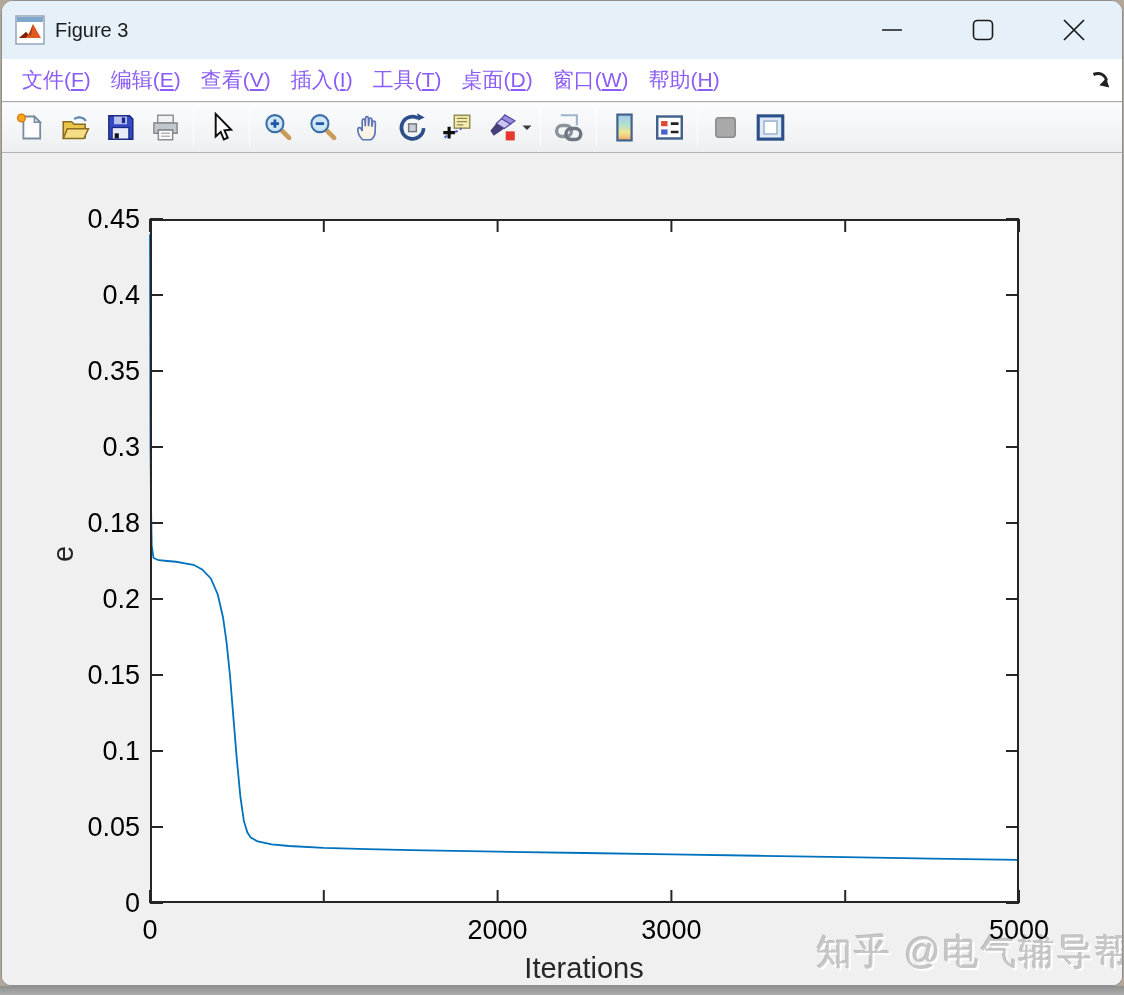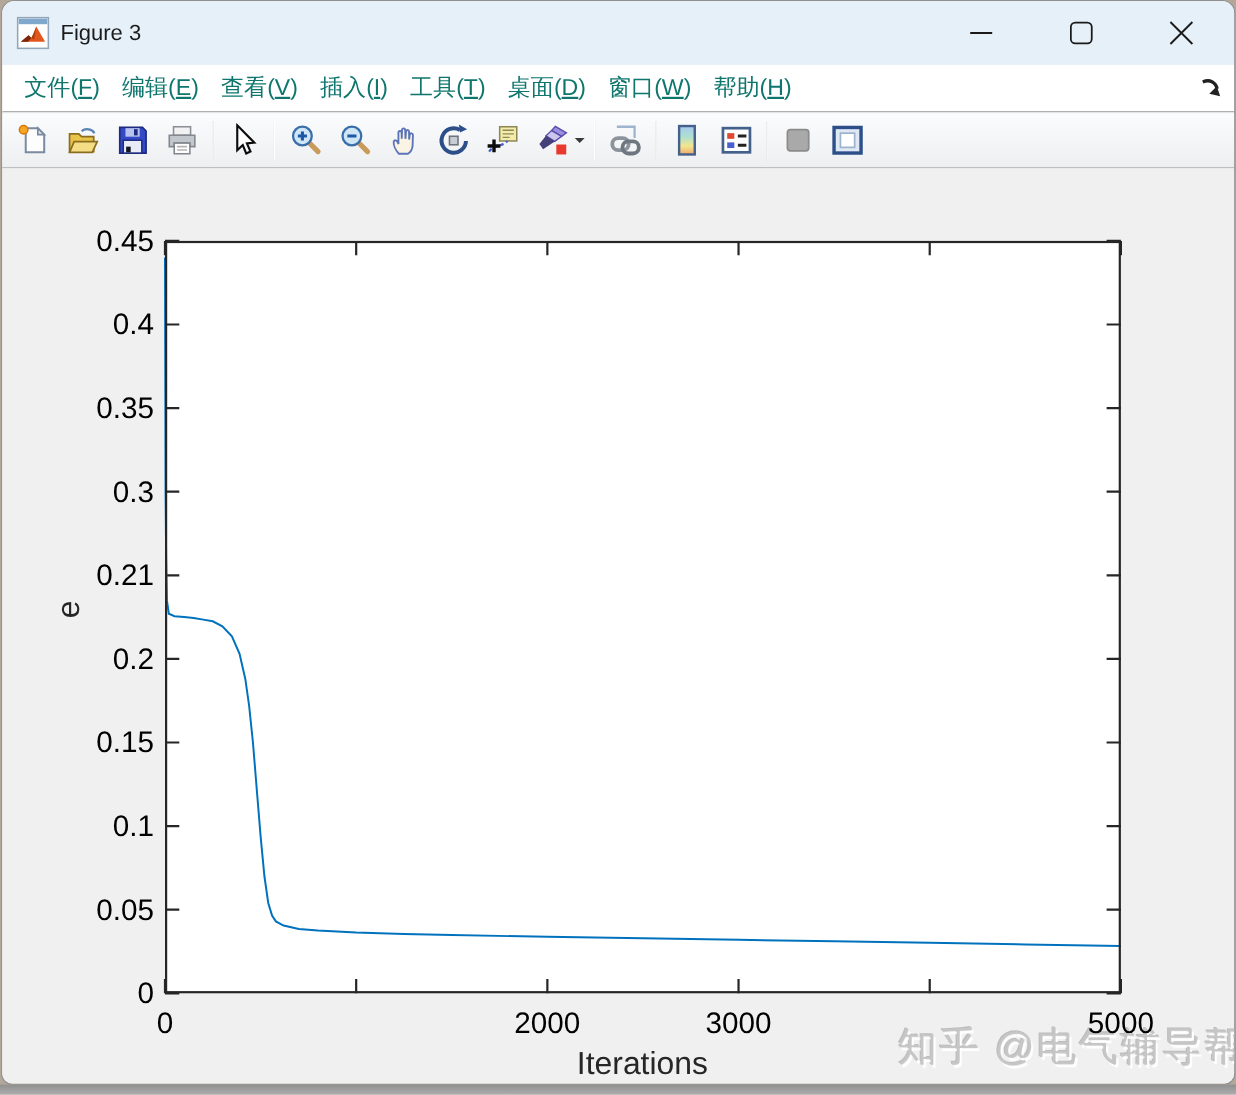--- a/index.html
+++ b/index.html
@@ -26,21 +26,21 @@
   #window-controls { margin-left:auto; display:flex; gap:31px; padding-right:18px; }
   .win-btn { width:60px; height:44px; display:flex; align-items:center; justify-content:center; background:transparent; border:none; cursor:default; }
   .win-btn svg { display:block; }
 
   
   #menubar {
     position:absolute; left:0; top:58px; width:100%; height:43px;
     background:#ffffff; border-bottom:1px solid #a8a8a8;
     display:flex; align-items:center; padding-left:10px;
   }
-  .menu-item { font-size:21px; color:#0f766e; padding:0 10px; line-height:42px; white-space:nowrap; }
+  .menu-item { font-size:21px; color:#8b5cf6; padding:0 10px; line-height:42px; white-space:nowrap; }
   .menu-item u { text-decoration:underline; text-underline-offset:2px; }
   #menu-dock-btn { position:absolute; right:8px; top:9px; width:26px; height:26px; border:none; background:transparent; }
 
   
   #toolbar {
     position:absolute; left:0; top:102px; width:100%; height:50px;
     background:linear-gradient(#fbfcfd,#edeff1);
     border-bottom:1px solid #b2b2b2;
     display:flex; align-items:center; padding-left:6px;
   }
@@ -273,19 +273,19 @@
 
 <div class="tick-label xtick" style="left: 78px; top: 909px;">0</div>
     <div class="tick-label xtick" style="left: 425.6px; top: 909px;">2000</div>
     <div class="tick-label xtick" style="left: 599.4px; top: 909px;">3000</div>
     <div class="tick-label xtick" style="left: 947px; top: 909px;">5000</div>
     <div class="tick-label ytick" style="left: 38px; top: 887px;">0</div>
     <div class="tick-label ytick" style="left: 38px; top: 811px;">0.05</div>
     <div class="tick-label ytick" style="left: 38px; top: 735px;">0.1</div>
     <div class="tick-label ytick" style="left: 38px; top: 659px;">0.15</div>
     <div class="tick-label ytick" style="left: 38px; top: 583px;">0.2</div>
-    <div class="tick-label ytick" style="left: 38px; top: 507px;">0.21</div>
+    <div class="tick-label ytick" style="left: 38px; top: 507px;">0.18</div>
     <div class="tick-label ytick" style="left: 38px; top: 431px;">0.3</div>
     <div class="tick-label ytick" style="left: 38px; top: 355px;">0.35</div>
     <div class="tick-label ytick" style="left: 38px; top: 279px;">0.4</div>
     <div class="tick-label ytick" style="left: 38px; top: 203px;">0.45</div>
   </div>
 <div id="desktop-band"></div>
 
 </body></html>

